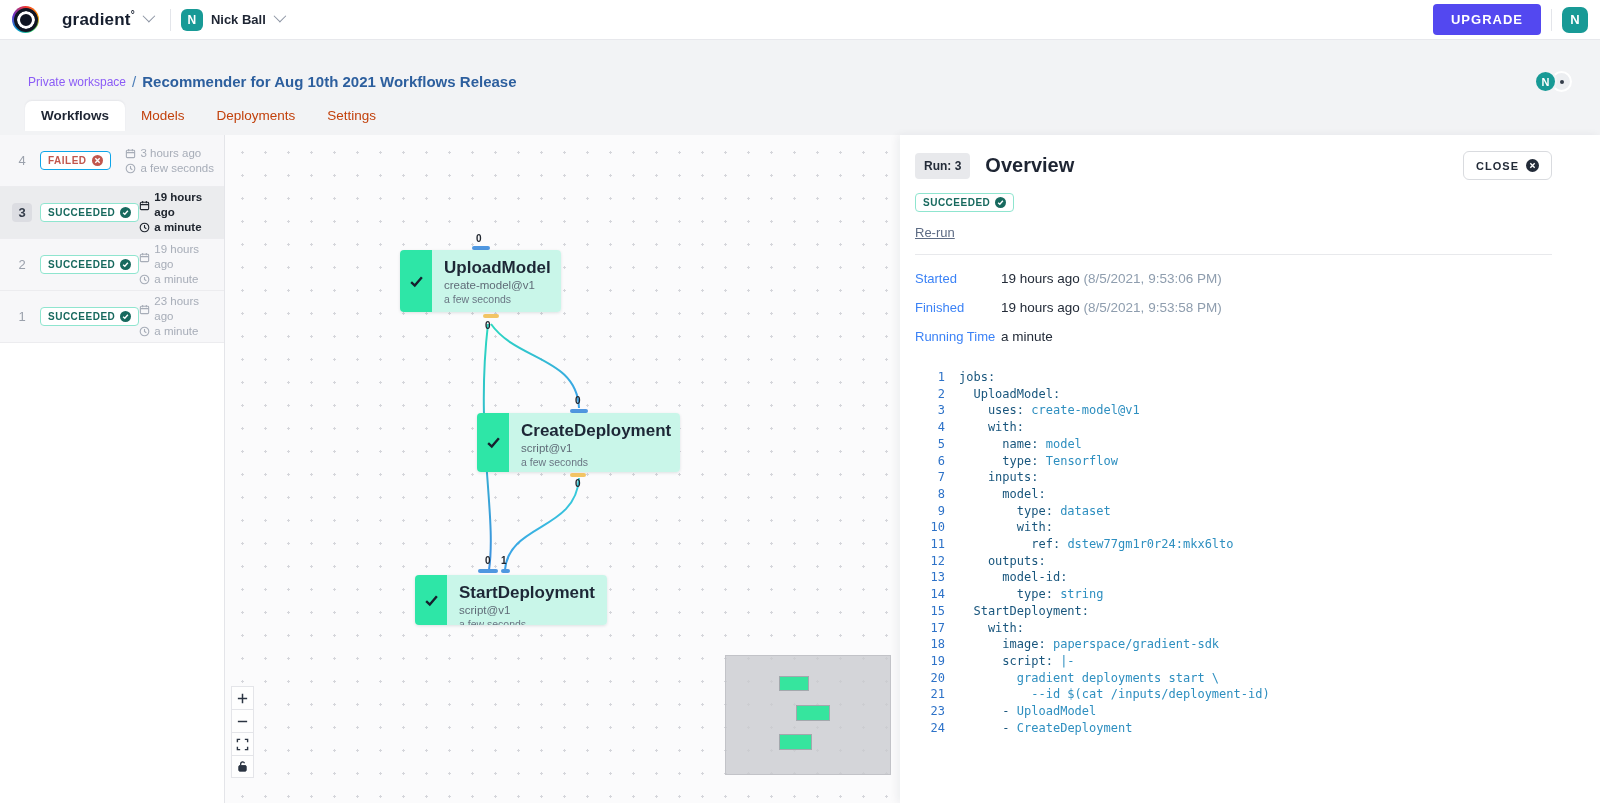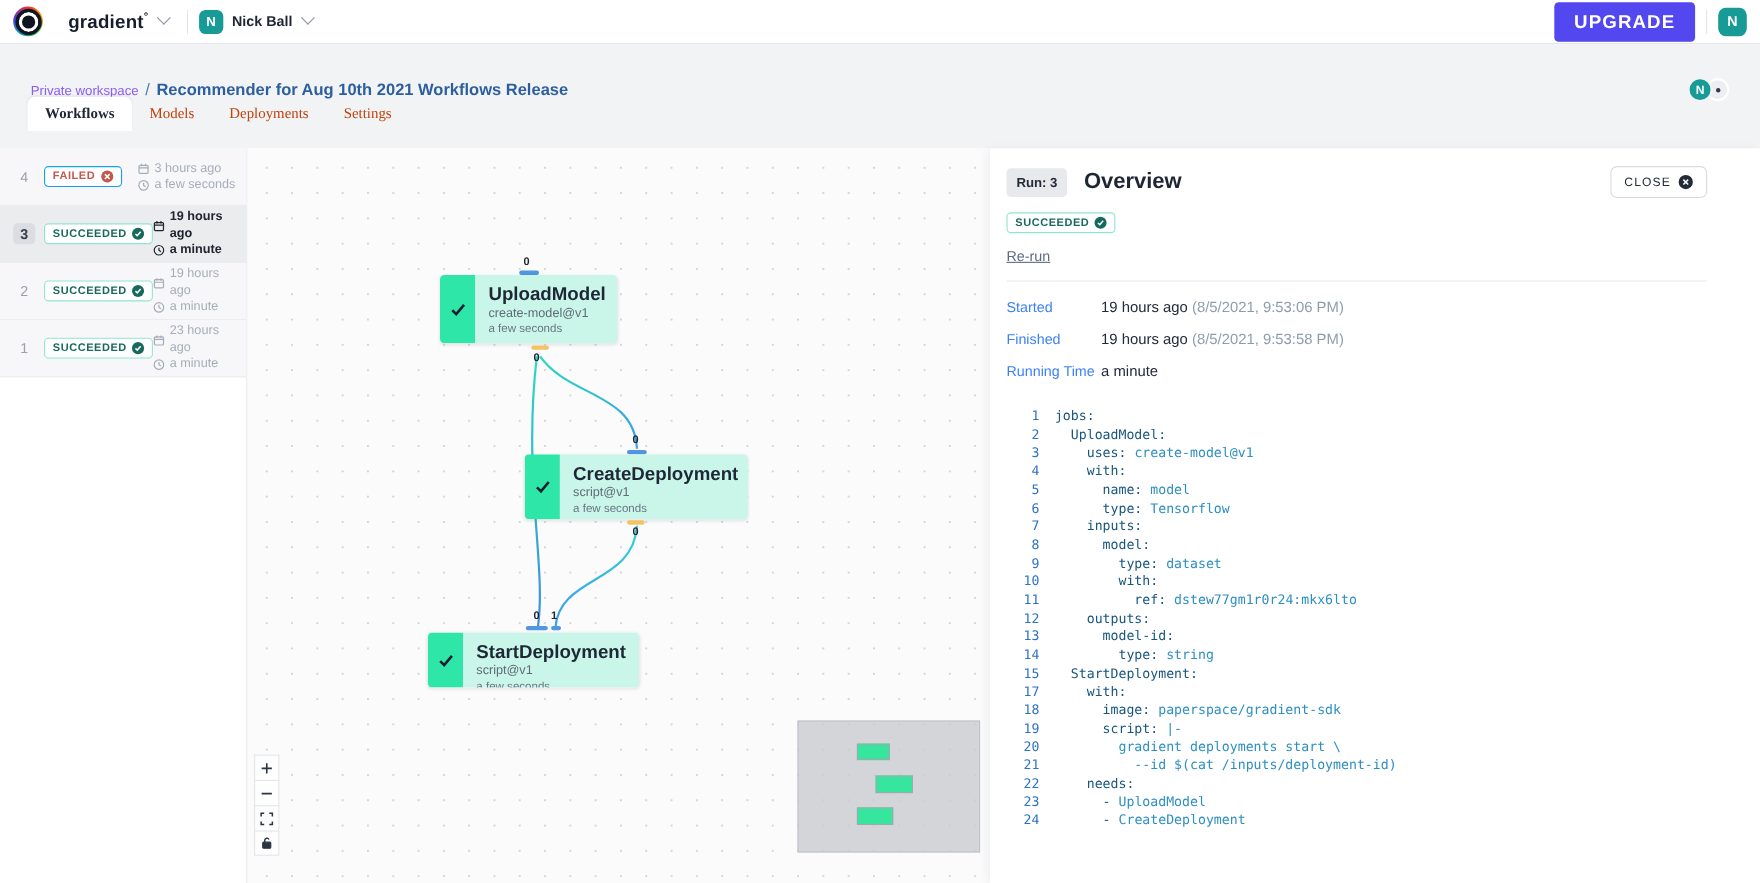--- a/index.html
+++ b/index.html
@@ -11,34 +11,34 @@
   .logo-circle { width:27px; height:27px; border-radius:50%; background:conic-gradient(#e33,#f90,#3c6,#09c,#63c,#e33); display:flex; align-items:center; justify-content:center; }
   .logo-inner { width:24px; height:24px; border-radius:50%; background:#101522; border:3.5px solid #101522; box-shadow:inset 0 0 0 3px #fff; display:flex; align-items:center; justify-content:center; }
   .logo-dot { width:7px; height:7px; border-radius:50%; background:#101522; }
   .brand { font-size:17px; font-weight:800; color:#161e2e; letter-spacing:.2px; }
   .brand sup { font-size:10px; font-weight:800; }
   .chev { width:9px; height:9px; border-right:1.6px solid #8b93a2; border-bottom:1.6px solid #8b93a2; transform:rotate(45deg) translateY(-2px); display:inline-block; margin:0 8px 4px 8px;}
   .v-div { width:1px; height:22px; background:#e3e5ea; margin:0 10px; }
   .ws-badge { width:22px; height:22px; border-radius:6px; background:#189a96; color:#fff; font-size:12px; font-weight:700; display:flex; align-items:center; justify-content:center; margin-right:8px;}
   .ws-name { font-size:13px; font-weight:700; color:#1e2533; }
   .topbar-right { margin-left:auto; display:flex; align-items:center; }
-  .upgrade-btn { background:var(--upgrade,#5348f0); color:#fff; border:none; font-family:inherit; font-size:17px; font-weight:800; letter-spacing:1px; padding:8px 18px; border-radius:4px; cursor:pointer; }
+  .upgrade-btn { background:var(--upgrade,#5348f0); color:#fff; border:none; font-family:inherit; font-size:13px; font-weight:800; letter-spacing:1px; padding:8px 18px; border-radius:4px; cursor:pointer; }
   .nav-avatar { width:26px; height:26px; border-radius:7px; background:#189a96; color:#fff; font-size:13px; font-weight:700; display:flex; align-items:center; justify-content:center; }
 
   
   .ws-header { height:95px; background:#f2f3f5; position:relative; }
   .crumb-row { display:flex; align-items:center; padding:30px 28px 0 28px; }
   .crumb { font-size:12px; color:#8b5cf6; font-weight:500; }
   .crumb-sep { font-size:15px; color:#4a7cb7; margin:0 6px; font-weight:500;}
   .crumb-title { font-size:15px; color:#2d5f9e; font-weight:800; }
   .header-avatars { margin-left:auto; display:flex; align-items:center; }
   .h-avatar { width:23px; height:23px; border-radius:50%; background:#189a96; color:#fff; font-size:11px; font-weight:700; display:flex; align-items:center; justify-content:center; border:2px solid #f2f3f5; z-index:2;}
   .h-more { width:21px; height:21px; border-radius:50%; background:#eceef1; border:2px solid #fff; margin-left:-6px; display:flex; align-items:center; justify-content:center; z-index:1;}
   .h-more-dot { width:4px; height:4px; border-radius:50%; background:#333b48; }
-  .tabs { position:absolute; left:25px; bottom:16px; display:flex; align-items:center;font-family:Liberation Serif, serif; }
+  .tabs { position:absolute; left:25px; bottom:4px; display:flex; align-items:center; }
   .tab { font-size:13.5px; color:#c2410c; padding:7px 16px 8px 16px; cursor:pointer; }
   .tab.active { background:#fff; color:#1e2533; font-weight:800; border-radius:7px 7px 0 0; box-shadow:0 -1px 2px rgba(30,40,60,.06); }
 
   
   .main { display:flex; height:668px; }
 
   
   .runs { width:225px; background:#fff; border-right:1px solid #e4e5e9; flex:none; }
   .run-row { height:52px; display:flex; align-items:center; background:#f7f7f9; border-bottom:1px solid #ececef; padding:0 10px 0 12px; cursor:pointer; }
   .run-row.selected { background:#ebecee; }
@@ -80,21 +80,21 @@
   .gcontrols { position:absolute; left:6px; bottom:25px; display:flex; flex-direction:column; }
   .gc-btn { width:23px; height:23px; background:#fefefe; border:1px solid #e4e5e9; border-bottom:none; display:flex; align-items:center; justify-content:center; cursor:pointer; color:#2b3442; }
   .gc-btn:last-child { border-bottom:1px solid #e4e5e9; }
   .gc-btn svg { width:13px; height:13px; stroke:#2b3442; }
 
   
   .panel { width:700px; flex:none; background:#fff; box-shadow:-3px 0 8px rgba(20,30,50,.06); padding:16px 48px 0 15px; position:relative; z-index:2;}
   .panel-head { display:flex; align-items:center; }
   .run-chip { background:#e8e9ec; color:#232b38; font-size:12px; font-weight:800; border-radius:4px; padding:6px 9px; }
   .panel-title { font-size:20px; font-weight:800; color:#1e2533; margin-left:15px; }
-  .close-btn { margin-left:auto; background:#fff; border:1px solid #d9dbdf; border-radius:6px; font-family:inherit; font-size:11px; font-weight:400; letter-spacing:1px; color:#232b38; display:flex; align-items:center; gap:7px; padding:7px 12px; cursor:pointer; }
+  .close-btn { margin-left:auto; background:#fff; border:1px solid #d9dbdf; border-radius:6px; font-family:inherit; font-size:11px; font-weight:700; letter-spacing:1px; color:#232b38; display:flex; align-items:center; gap:7px; padding:7px 12px; cursor:pointer; }
   .close-ic { width:13px; height:13px; border-radius:50%; background:#232b38; display:inline-flex; align-items:center; justify-content:center; }
   .close-ic svg { width:7px; height:7px; }
   .panel .badge { margin:13px 0 0 0; }
   .rerun { display:inline-block; margin-top:13px; font-size:13px; color:#5d6b84; text-decoration:underline; cursor:pointer; }
   .panel-hr { border:none; border-top:1px solid #e8e9ec; margin:13px 0 15px 0; }
   .detail-row { display:flex; align-items:center; font-size:13px; margin-bottom:13px; min-height:16px;}
   .d-label { width:86px; color:#3b82f6; flex:none; }
   .d-value { color:#232b38; font-size:13.5px; }
   .d-extra { color:#8e9dae; }
   .machine-chip { background:#dfe1e6; border-radius:4px; padding:3px 9px 3px 5px; display:inline-flex; align-items:center; gap:6px; font-size:13px; font-weight:700; color:#232b38; }
@@ -323,21 +323,21 @@
         <div class="node-dur">a few seconds</div>
       </div>
     </div>
     <span class="port out" style="left:345px;top:338px;width:16px;"></span>
     <span class="port-label" style="left:350px;top:343px;">0</span>
 
     <span class="port-label" style="left:260px;top:420px;">0</span>
     <span class="port-label" style="left:276px;top:420px;">1</span>
     <span class="port in" style="left:253px;top:434px;width:20px;"></span>
     <span class="port in" style="left:276px;top:434px;width:9px;"></span>
-    <div class="node" style="left:164px;top:440px;width:192px;height:50px;">
+    <div class="node" style="left:190px;top:440px;width:192px;height:50px;">
       <div class="node-strip">
           <svg viewBox="0 0 14 14">
             <path d="M2 7.5 L5.4 10.8 L12 3" stroke="#16202e" stroke-width="2.2" fill="none"></path>
           </svg>
         </div>
       <div class="node-body">
         <div class="node-title">StartDeployment</div>
         <div class="node-sub">script@v1</div>
         <div class="node-dur">a few seconds</div>
       </div>
@@ -489,24 +489,20 @@
         </div>
         <div class="code-line">
           <span class="ln">20</span>
           <span class="code-text"><span class="tok-val">        gradient deployments start \</span></span>
         </div>
         <div class="code-line">
           <span class="ln">21</span>
           <span class="code-text"><span class="tok-val">          --id $(cat /inputs/deployment-id)</span></span>
         </div>
         <div class="code-line">
-          <span class="ln">22</span>
-          <span class="code-text"><span class="tok-key">    needs:</span></span>
-        </div>
-        <div class="code-line">
           <span class="ln">23</span>
           <span class="code-text"><span class="tok-key">      -</span><span class="tok-val"> UploadModel</span></span>
         </div>
         <div class="code-line">
           <span class="ln">24</span>
           <span class="code-text"><span class="tok-key">      -</span><span class="tok-val"> CreateDeployment</span></span>
         </div>
       </div>
   </section>
 </div>

